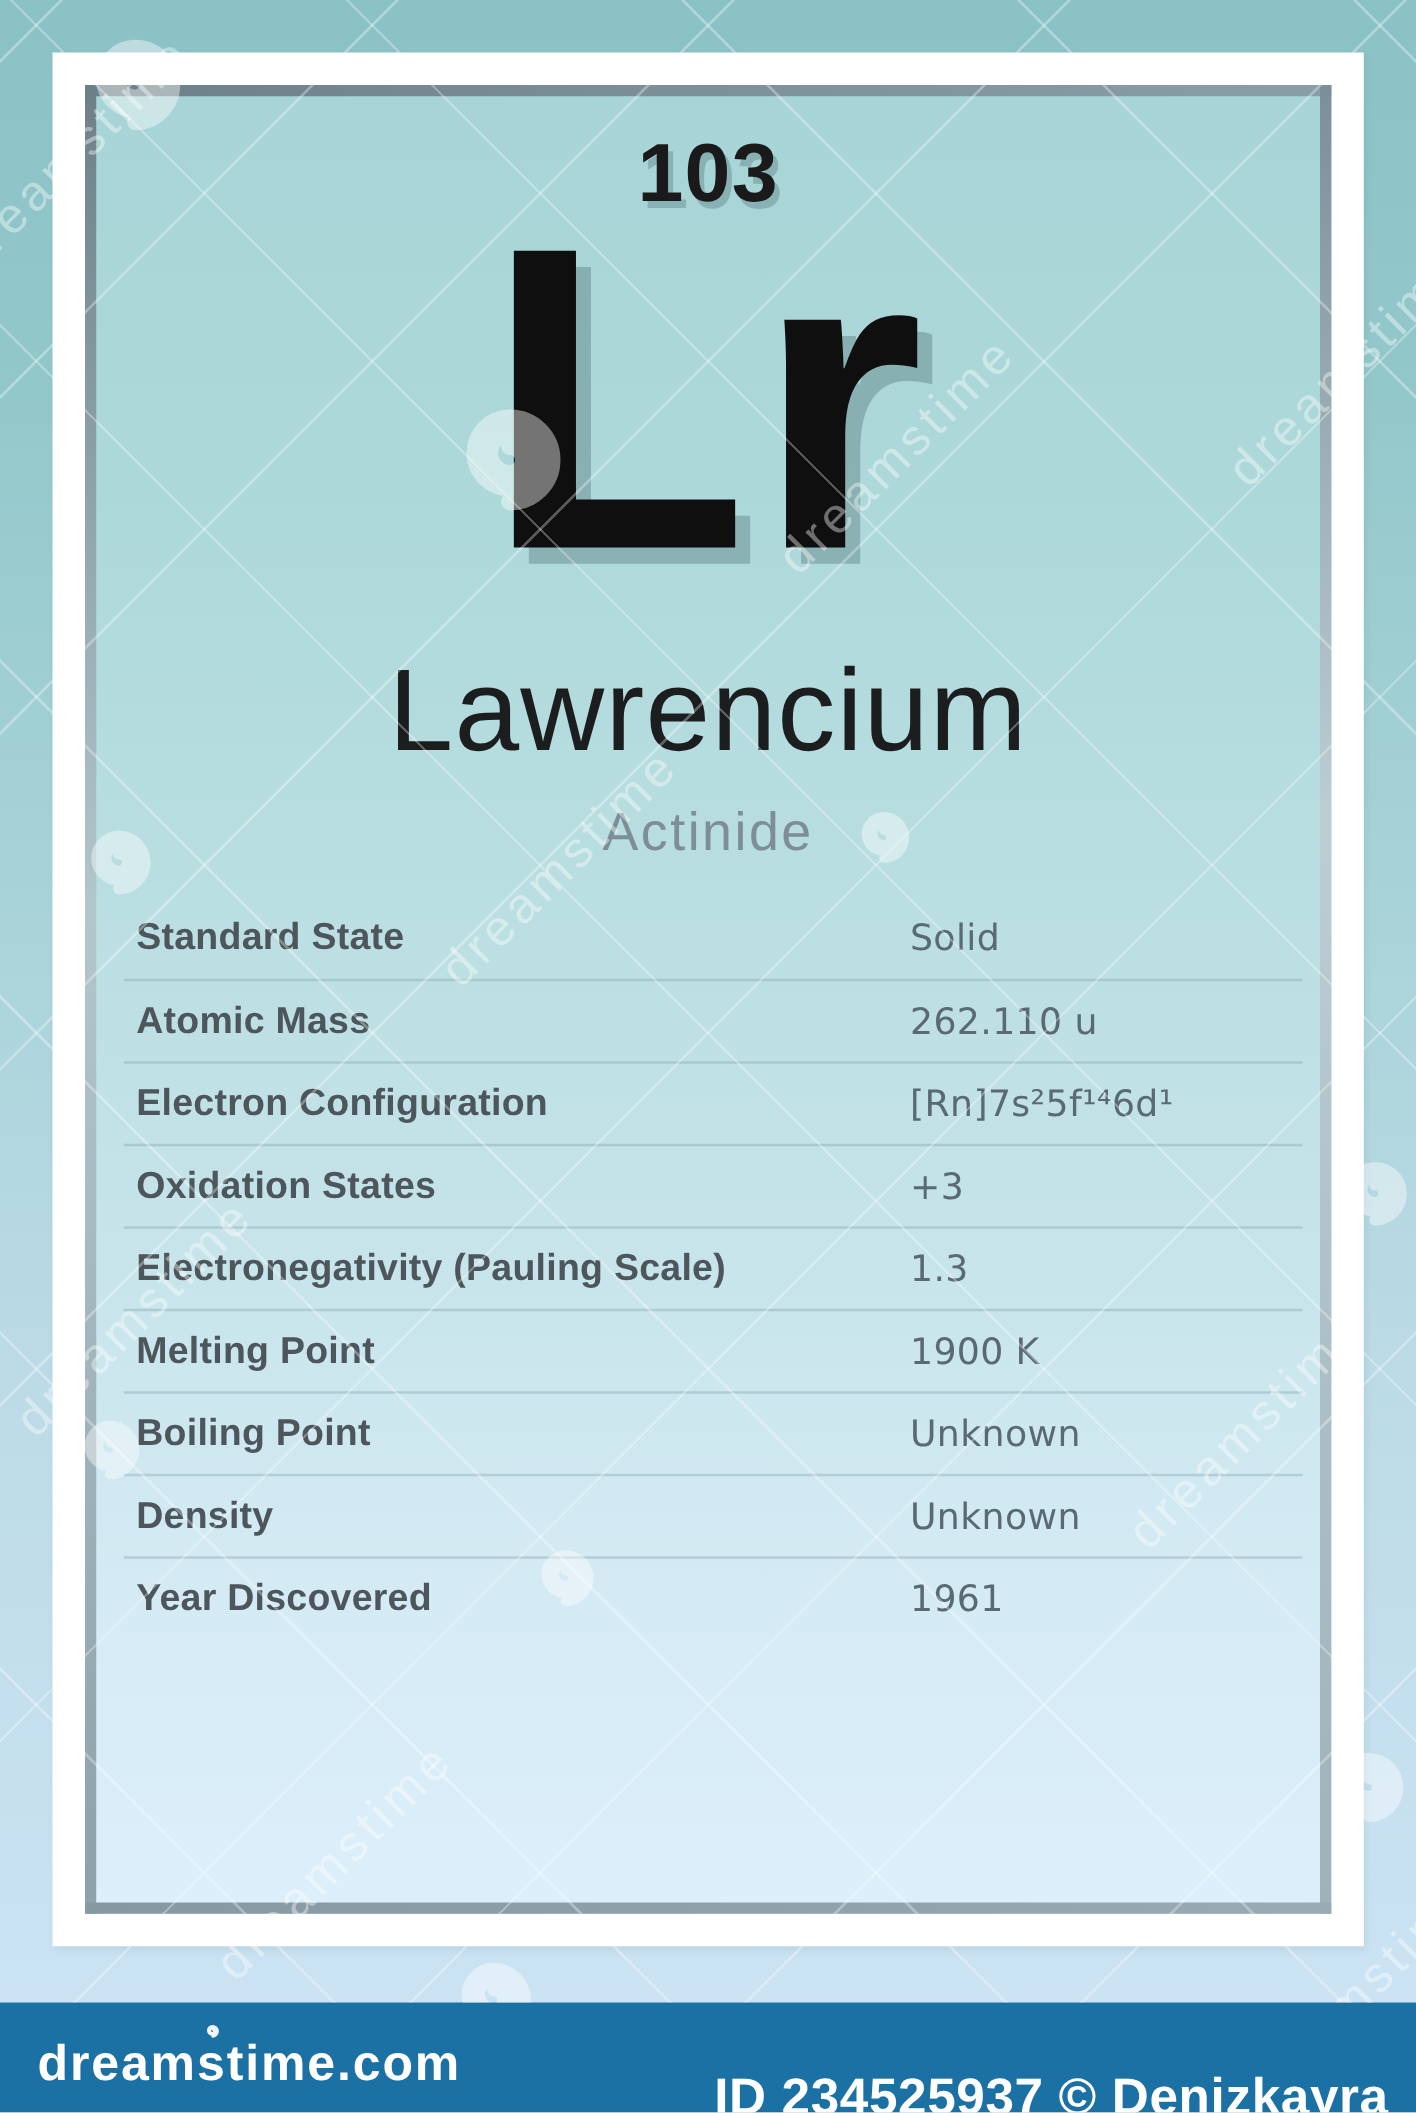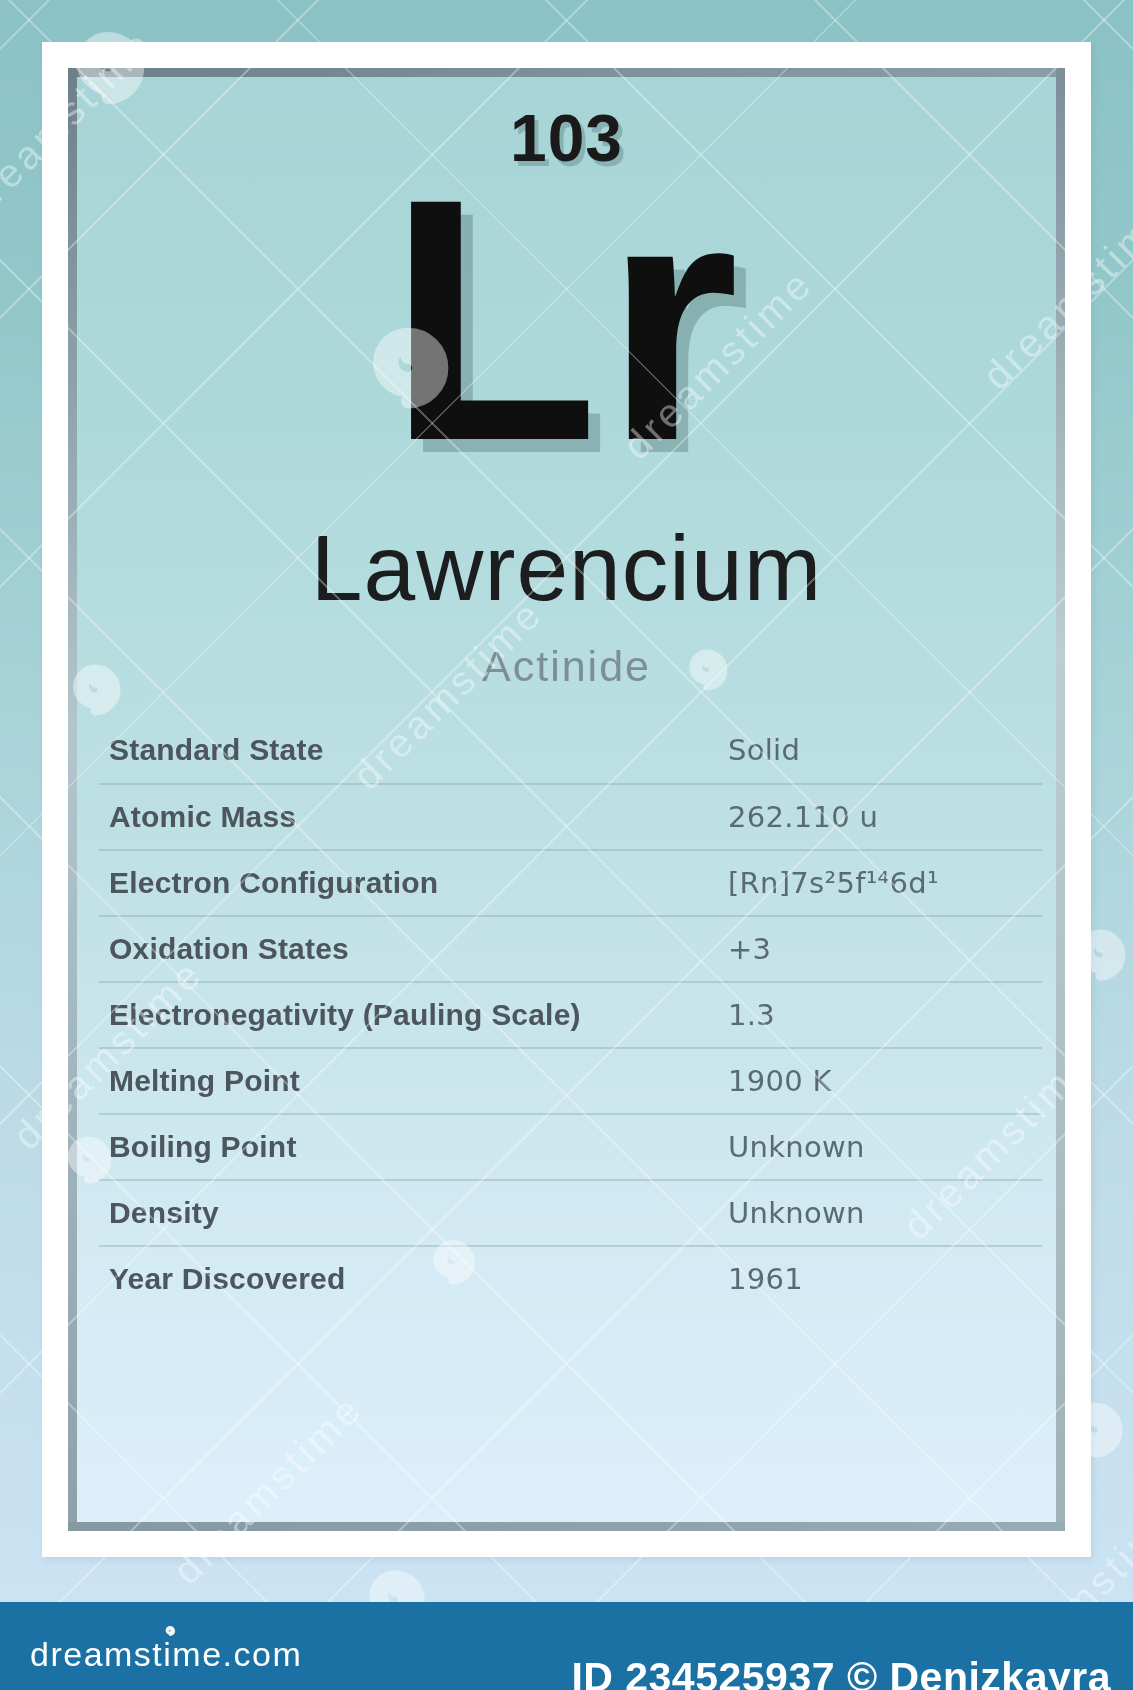--- a/index.html
+++ b/index.html
@@ -65,21 +65,21 @@
     flex:1;font-family:"DejaVu Sans","Liberation Sans",sans-serif;
     font-size:29px;font-weight:400;color:#5a6a72;letter-spacing:0.3px;
   }
 
   
   .footer-bar{
     position:absolute;left:0;right:0;bottom:0;height:88px;background:#1b71a4;
   }
   .site{
     position:absolute;left:30px;bottom:16px;color:#ffffff;
-    font-size:34px;font-weight:400;letter-spacing:1.5px;text-align:center;
+    font-size:40px;font-weight:700;letter-spacing:1.5px;text-align:center;
   }
   .site-spiral{position:absolute;left:128px;top:-16px;width:24px;height:24px;opacity:0.95;}
   .credit{
     position:absolute;right:22px;top:12px;color:#ffffff;
     font-size:41px;font-weight:700;letter-spacing:0.5px;margin-top:40px;
   }
 
   
   .watermark{
     position:absolute;left:0;top:0;right:0;bottom:88px;

